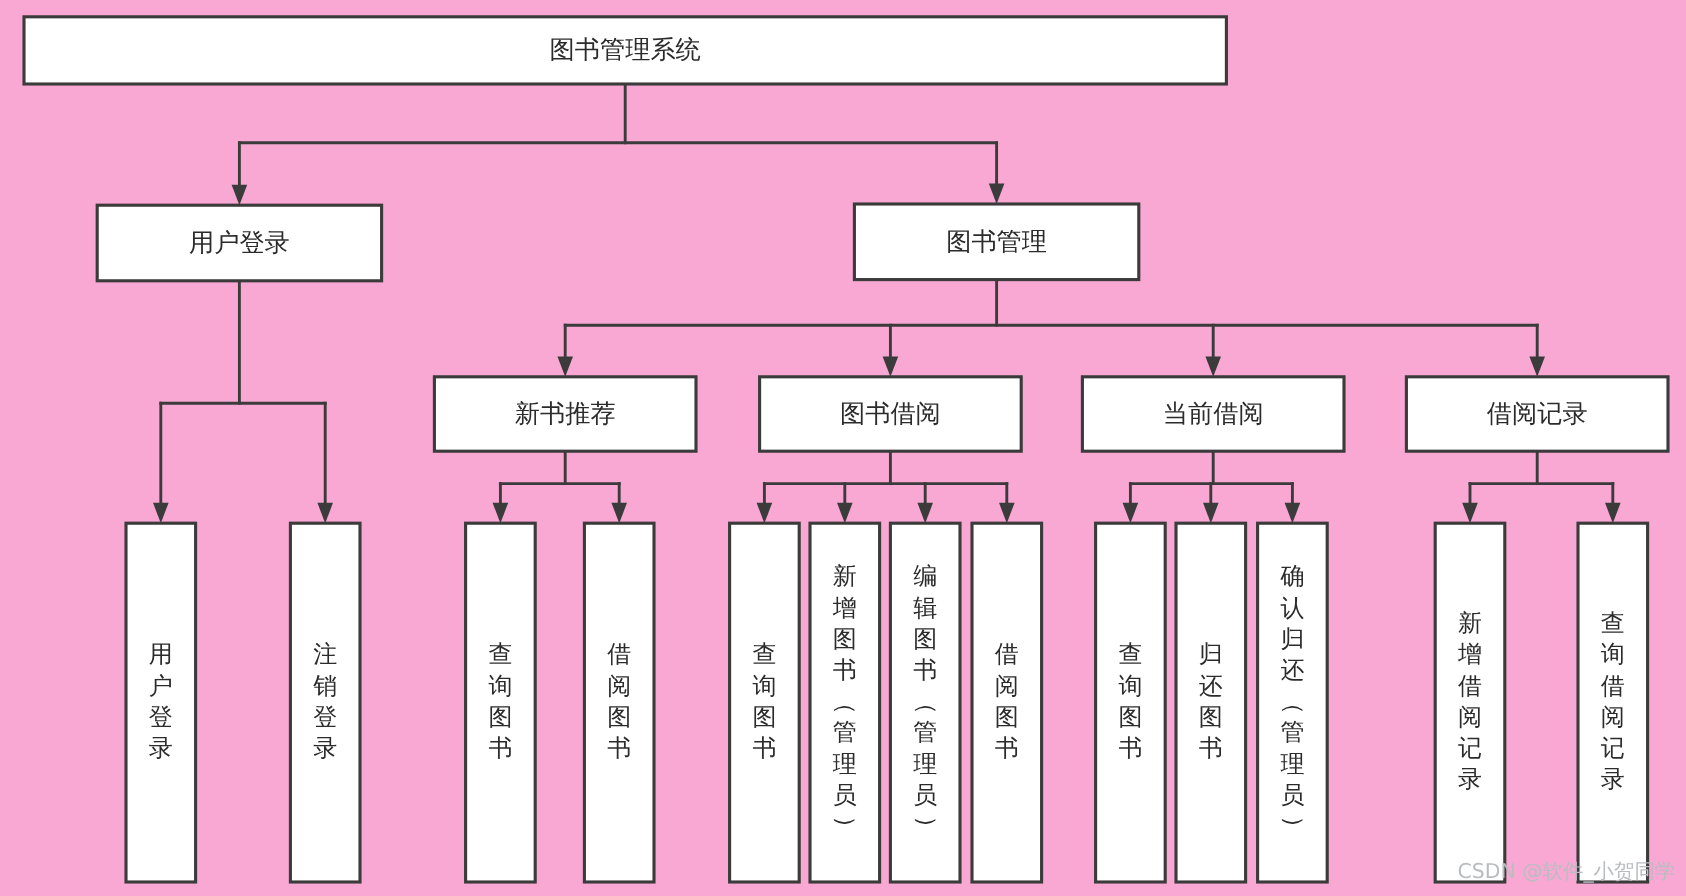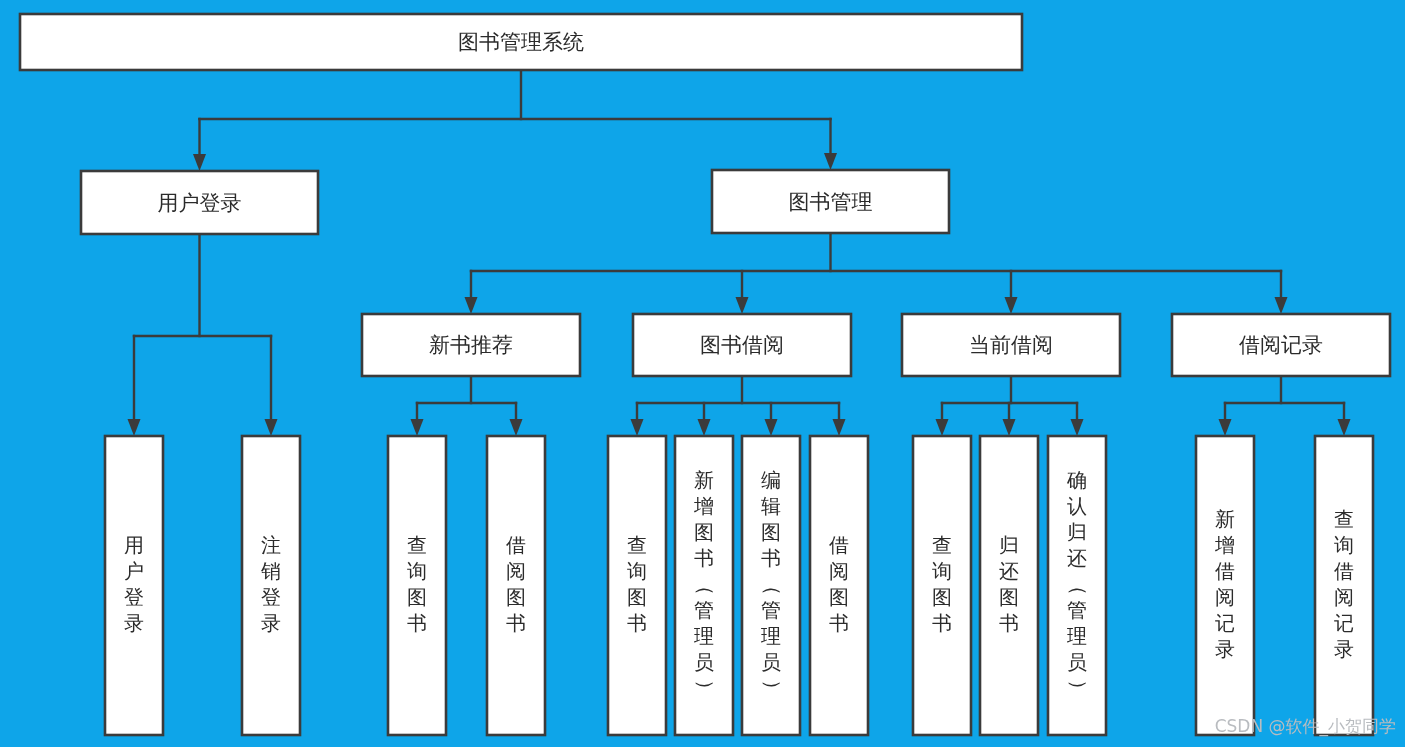--- a/index.html
+++ b/index.html
@@ -8,21 +8,21 @@
     padding: 0;
     background: #ffffff;
   }
   body {
     font-family: "DejaVu Sans", "Liberation Sans", sans-serif;
   }
   #diagram-root {
     position: relative;
     width: 1405px;
     height: 747px;
-    background: #0ea5e9;
+    background: #f9a8d4;
     overflow: hidden;
   }
   svg.flow-canvas {
     position: absolute;
     left: 0;
     top: 0;
     width: 1405px;
     height: 747px;
     display: block;
   }

